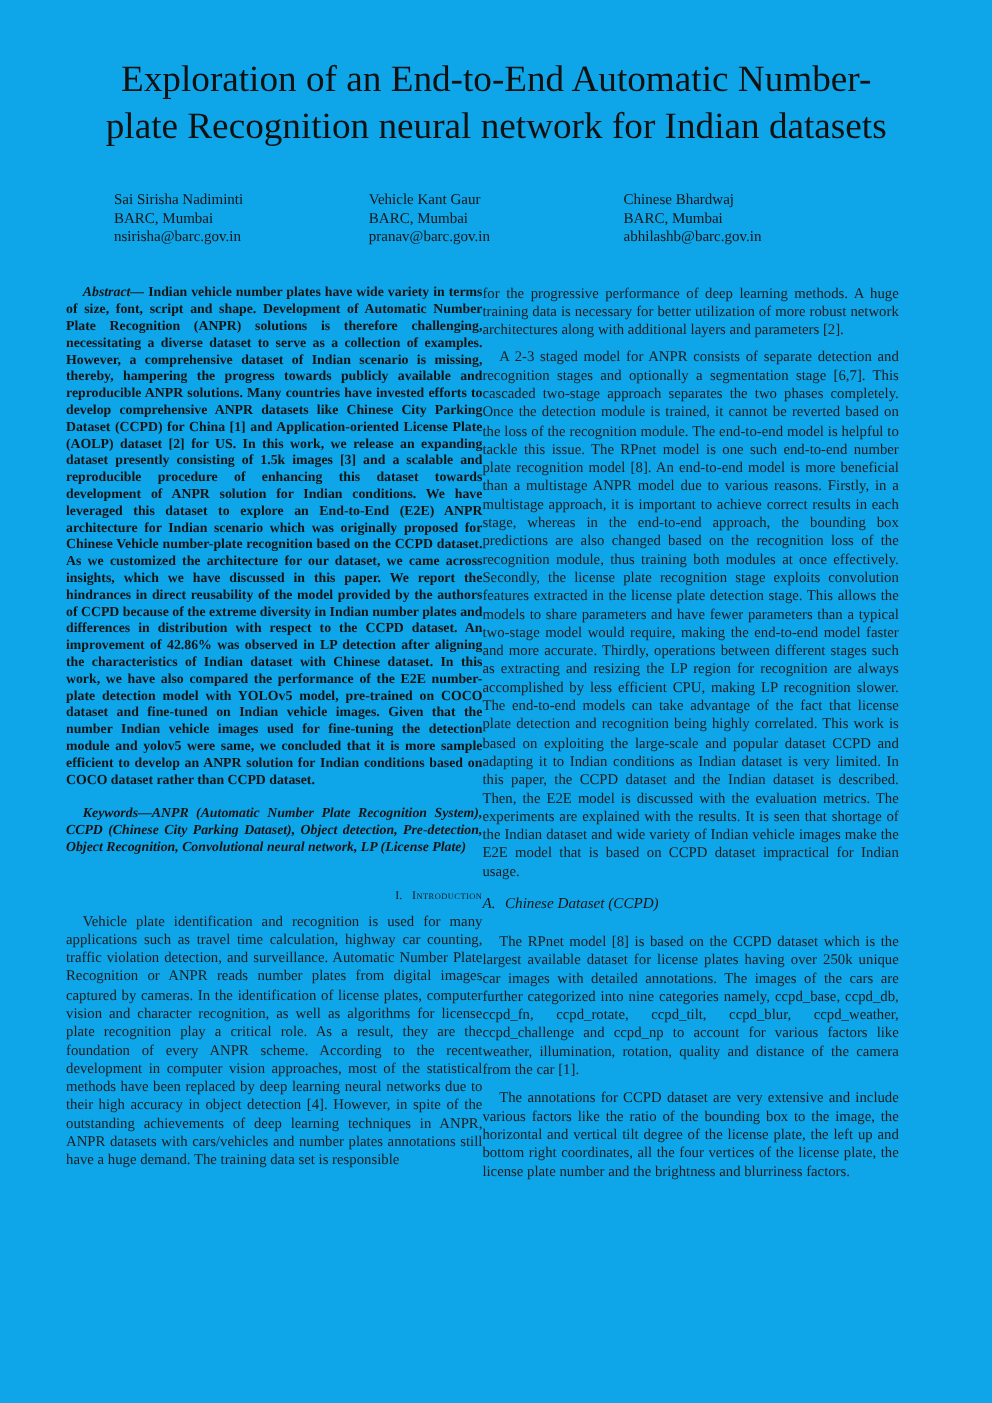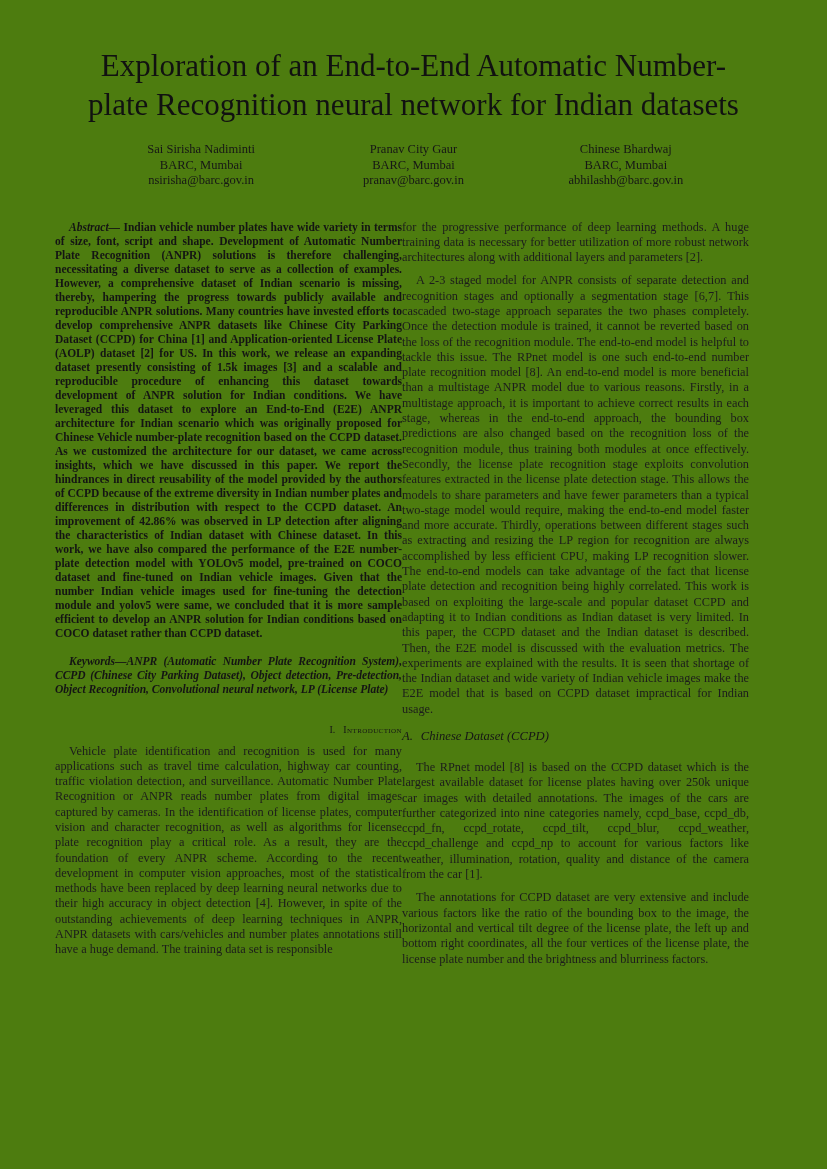--- a/index.html
+++ b/index.html
@@ -7,21 +7,21 @@
   body {
     font-family: "Liberation Serif", serif;
     color: #1a1a1a;
     -webkit-font-smoothing: antialiased;
   }
   .page {
     position: relative;
     width: 827px;
     height: 1169px;
     margin: 0 auto;
-    background: #4d7c0f;
+    background: #0ea5e9;
     padding: 40px 55px 0 55px;
     overflow: hidden;
   }
   .title-block {
     margin-top: 6px;
     text-align: center;
   }
   .title-line {
     font-size: 31px;
     font-weight: 400;
@@ -29,24 +29,25 @@
     white-space: nowrap;
     color: #111;
   }
   .authors {
     display: flex;
     justify-content: space-between;
     margin: 18px 40px 0 40px;
   }
   .author {
     flex: 1;
-    text-align: center;
+    text-align: left;
     font-size: 12.5px;
     line-height: 15.5px;
     color: #161616;
+    margin-top: 17px;
   }
   .columns {
     display: flex;
     margin-top: 31px;
   }
   .col { width: 347px; }
   .abstract-para {
     font-size: 11.5px;
     font-weight: bold;
     line-height: 14px;
@@ -108,21 +109,21 @@
     <div class="title-line">plate Recognition neural network for Indian datasets</div>
   </div>
 
   <div class="authors">
     <div class="author">
       <div>Sai Sirisha Nadiminti</div>
       <div>BARC, Mumbai</div>
       <div>nsirisha@barc.gov.in</div>
     </div>
     <div class="author">
-      <div>Pranav City Gaur</div>
+      <div>Vehicle Kant Gaur</div>
       <div>BARC, Mumbai</div>
       <div>pranav@barc.gov.in</div>
     </div>
     <div class="author">
       <div>Chinese Bhardwaj</div>
       <div>BARC, Mumbai</div>
       <div>abhilashb@barc.gov.in</div>
     </div>
   </div>
 

